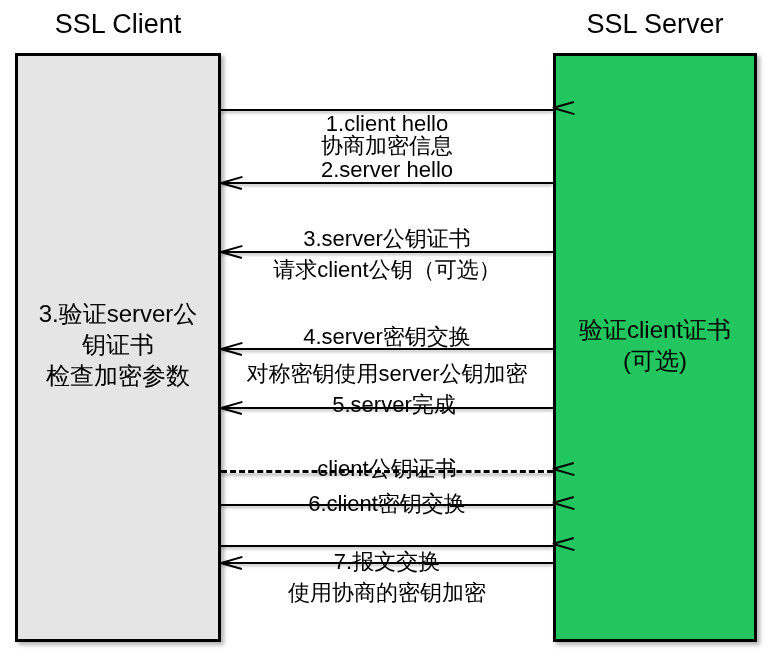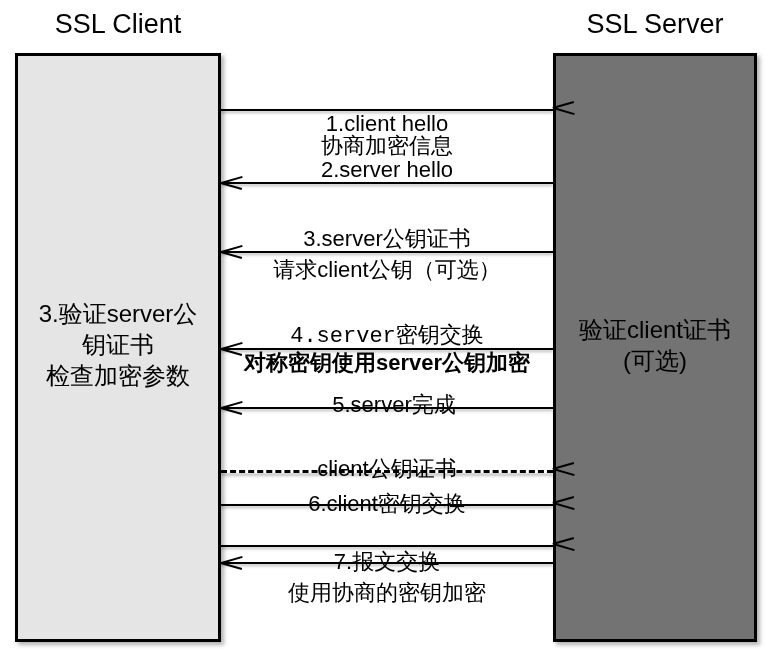--- a/index.html
+++ b/index.html
@@ -34,21 +34,21 @@
     display:flex;
     align-items:center;
     justify-content:center;
   }
   #client-box{
     left:15px;top:53px;width:206px;height:589px;
     background:#e5e5e5;
   }
   #server-box{
     left:553px;top:53px;width:204px;height:589px;
-    background:#737373;
+    background:#22c55e;
   }
   .box-text{
     font-size:24px;
     line-height:31px;
     color:#000;
     text-align:center;
     padding:0 4px;
   }
   #client-box .box-text{margin-top:-6px;}
   #server-box .box-text{margin-top:-6px;}
@@ -135,29 +135,29 @@
   <div class="lbl" style="top:227px;">3.server公钥证书</div>
   <div class="msg" style="top:251px;">
     <div class="line"></div>
     <div class="head left">
         <span></span>
         <span></span>
       </div>
   </div>
   <div class="lbl" style="top:258px;">请求client公钥（可选）</div>
 
-  <div class="lbl" style="top:325px;font-family:Liberation Mono, monospace;">4.server密钥交换</div>
+  <div class="lbl" style="top:325px;">4.server密钥交换</div>
   <div class="msg" style="top:348px;">
     <div class="line"></div>
     <div class="head left">
         <span></span>
         <span></span>
       </div>
   </div>
-  <div class="lbl wide" style="top:351px;font-weight:bold;">对称密钥使用server公钥加密</div>
+  <div class="lbl wide" style="top:362px;">对称密钥使用server公钥加密</div>
 
   <div class="msg" style="top:407px;">
     <div class="line"></div>
     <div class="head left">
         <span></span>
         <span></span>
       </div>
   </div>
   <div class="lbl" style="top:393px;padding-left:7px;">5.server完成</div>
 

